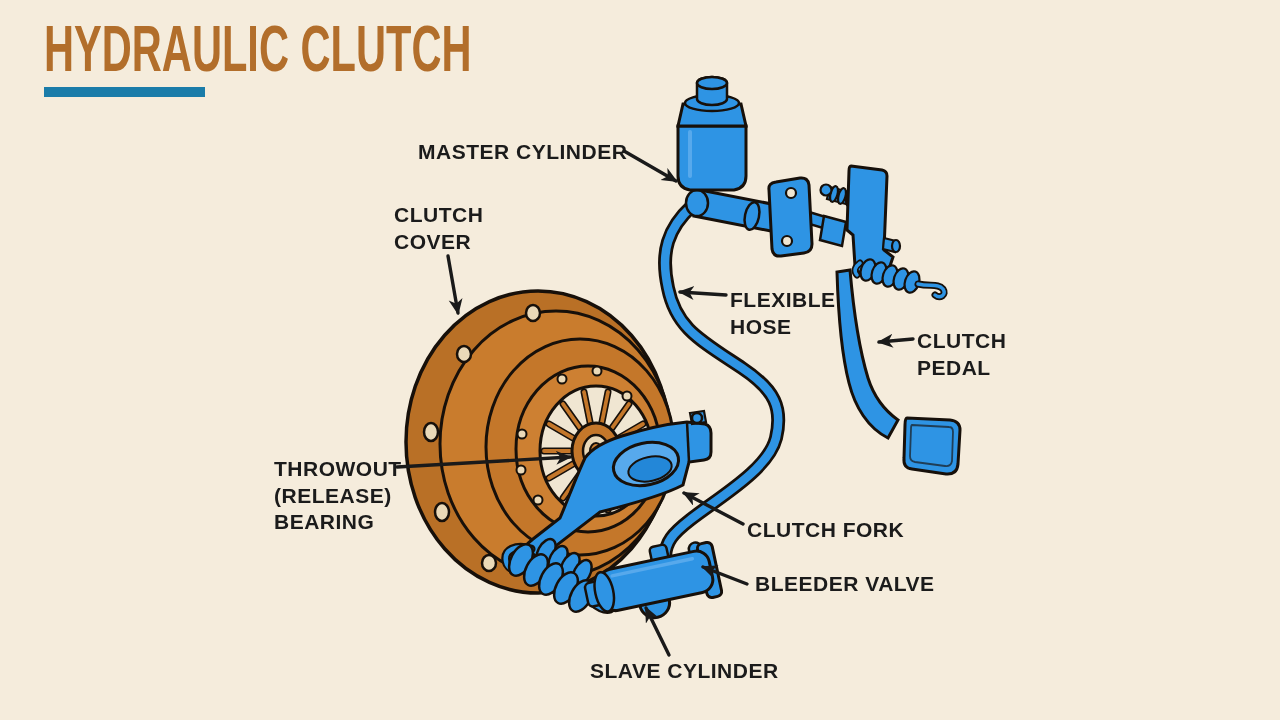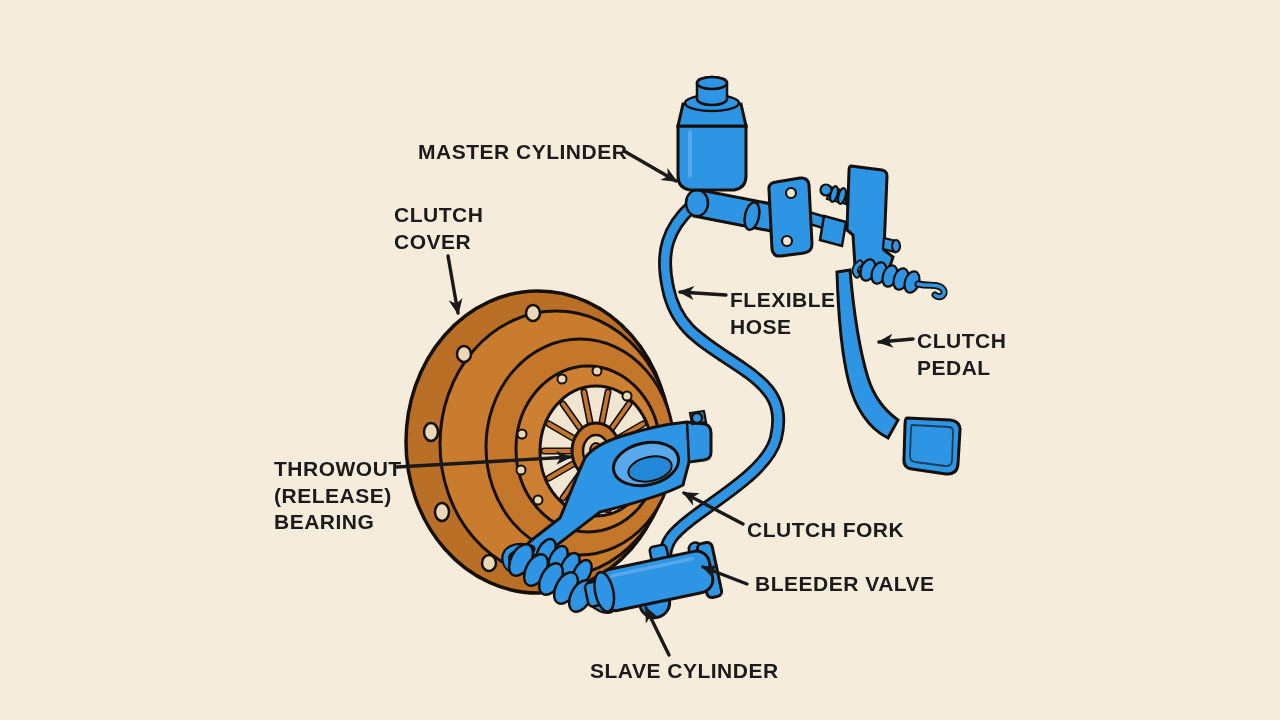--- a/index.html
+++ b/index.html
@@ -17,20 +17,24 @@
   .title-underline{margin-top:6px;width:161px;height:10px;background:var(--underline);}
   svg{position:absolute;left:0;top:0;}
   .lbl{font-family:"Liberation Sans",sans-serif;font-weight:bold;font-size:21px;fill:var(--label);letter-spacing:.5px;}
   .arrow{stroke:#1a1a1a;stroke-width:3.4;fill:none;stroke-linecap:round;}
 </style>
 </head>
 <body>
 
 <div class="stage">
 
+  <div class="hdr">
+    <h1 class="title">HYDRAULIC CLUTCH</h1>
+    <div class="title-underline"></div>
+  </div>
 
   <svg width="1280" height="720" viewBox="0 0 1280 720">
     <defs>
       <marker id="ah" markerUnits="userSpaceOnUse" markerWidth="18" markerHeight="16" refX="14" refY="7" orient="auto">
         <path d="M0,0 L16,7 L0,14 L4.5,7 Z" fill="#1a1a1a"></path>
       </marker>
     </defs>
 
     <g>
       <ellipse cx="538" cy="442" rx="132" ry="151" fill="var(--orange-dk)" stroke="var(--ink)" stroke-width="3.5"></ellipse>

